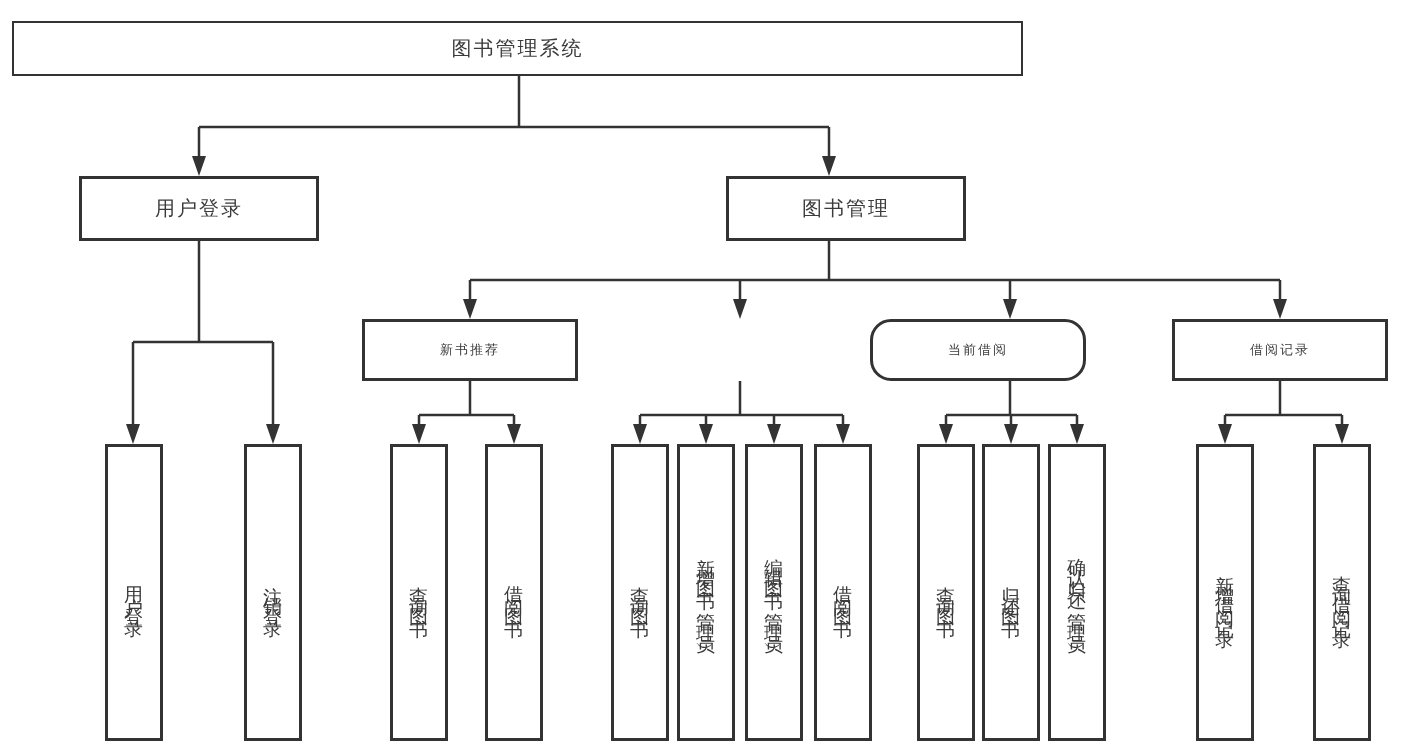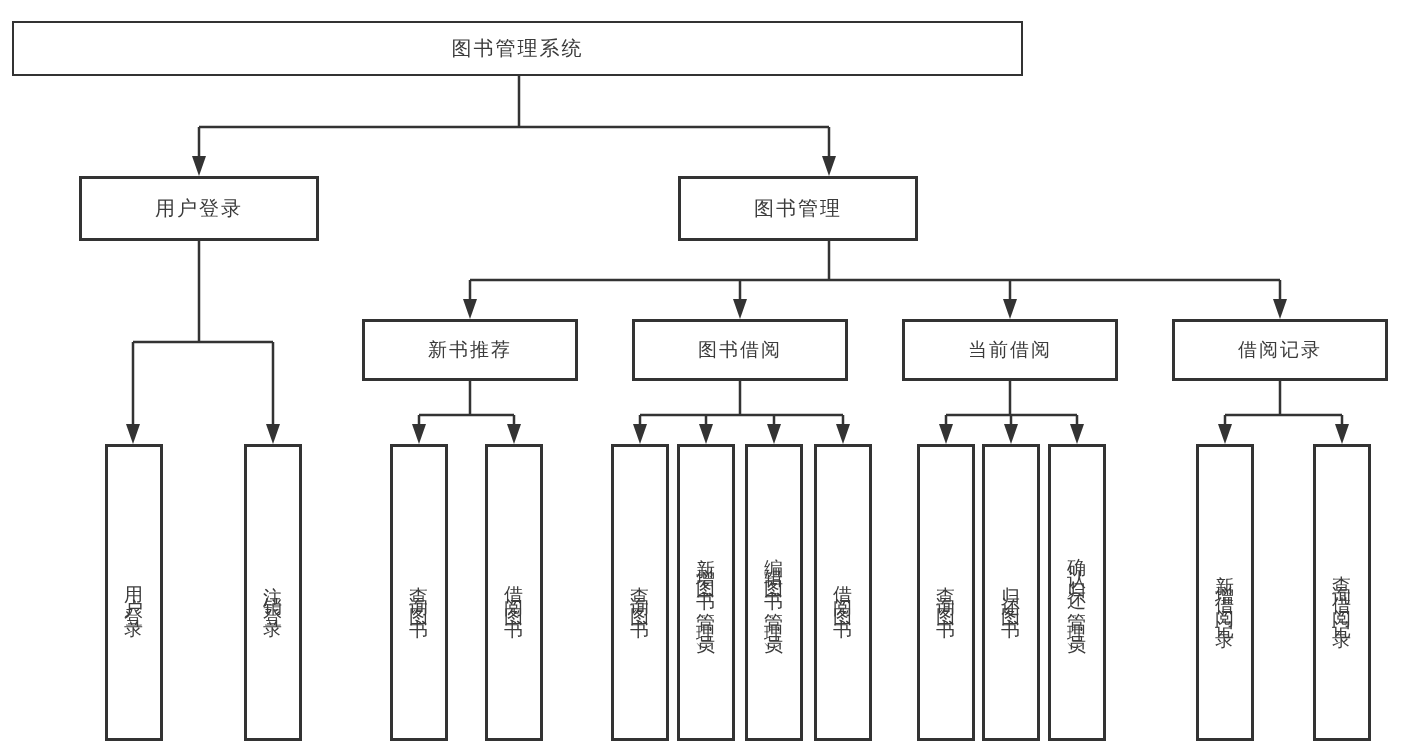--- a/index.html
+++ b/index.html
@@ -39,21 +39,21 @@
     font-size: 20px;
     letter-spacing: 2px;
   }
   .lvl2 {
     top: 168px; width: 240px; height: 65px;
     font-size: 20px;
     letter-spacing: 2px;
   }
   .lvl3 {
     top: 311px; width: 216px; height: 62px;
-    font-size: 19px;
+    font-size: 13px;
     letter-spacing: 2px;
   }
   .leaf {
     top: 436px; width: 58px; height: 297px;
   }
   .leaf .vtext {
     writing-mode: vertical-rl;
     text-orientation: mixed;
     font-size: 19px;
     letter-spacing: 11px;
@@ -107,31 +107,28 @@
     </g>
   </svg>
 
   <div class="box title-box">
     <span>图书管理系统</span>
   </div>
 
   <div class="box lvl2" style="left:79px;">
     <span>用户登录</span>
   </div>
-  <div class="box lvl2" style="left:678px;">
+  <div class="box lvl2" style="left:726px;">
     <span>图书管理</span>
   </div>
 
   <div class="box lvl3" style="left:362px;">
     <span>新书推荐</span>
   </div>
-  <div class="box lvl3" style="left:632px;">
-    <span>图书借阅</span>
-  </div>
-  <div class="box lvl3" style="left:902px;">
+  <div class="box lvl3" style="left:870px;border-radius:21px;">
     <span>当前借阅</span>
   </div>
   <div class="box lvl3" style="left:1172px;text-align:center;">
     <span>借阅记录</span>
   </div>
 
   <div class="box leaf" style="left:105px;">
     <span class="vtext">用户登录</span>
   </div>
   <div class="box leaf" style="left:244px;">

